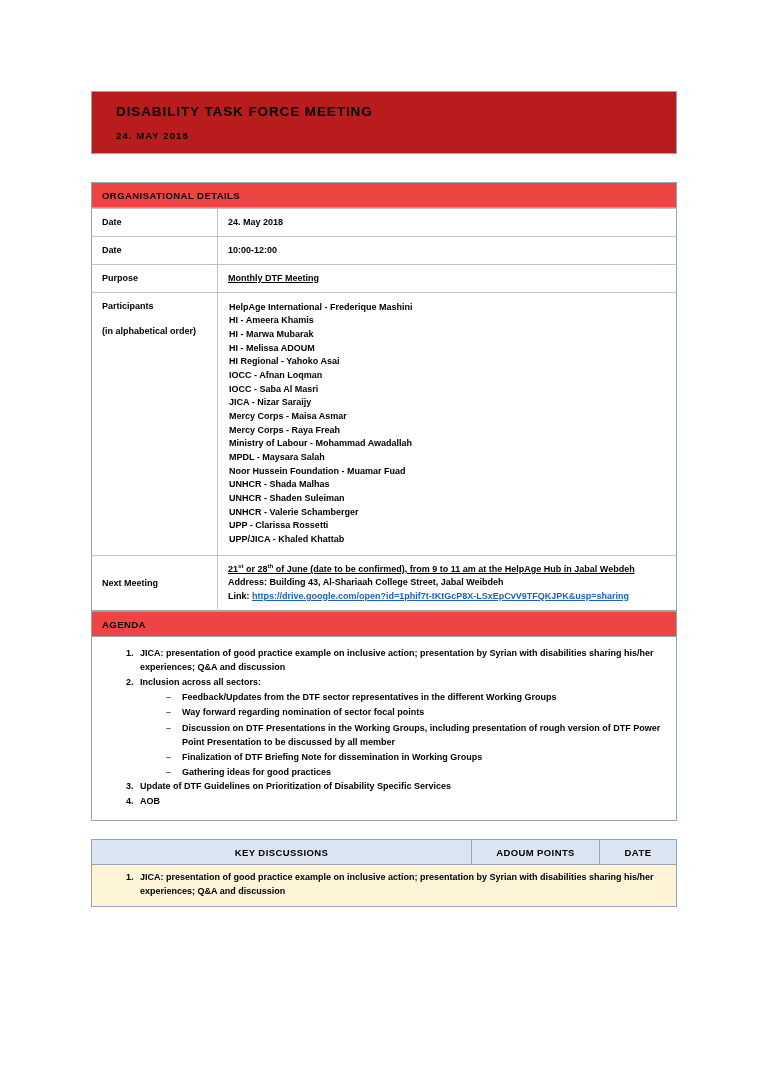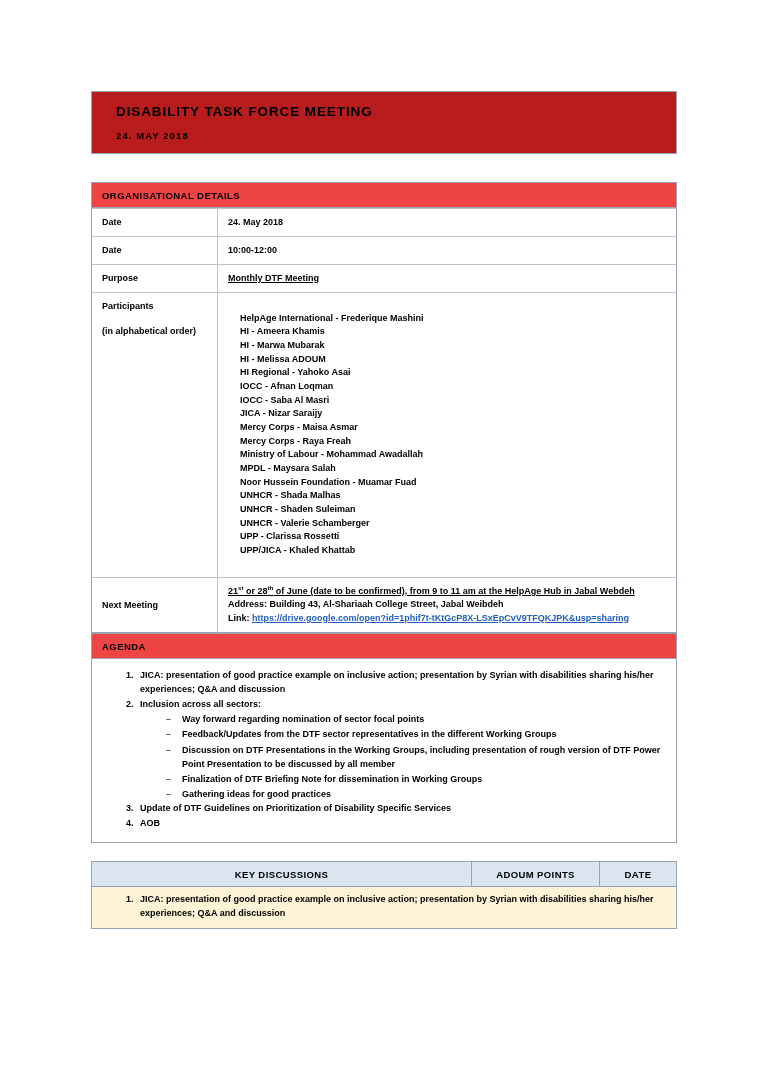--- a/index.html
+++ b/index.html
@@ -81,21 +81,21 @@
     vertical-align: top;
   }
   table.org td:last-child { border-right: none; }
   td.label {
     width: 105px;
     font-weight: bold;
   }
   td.label.mid { vertical-align: middle; }
   td.value { font-weight: bold; }
   .u { text-decoration: underline; }
-  .plist { margin: 12px; padding: 0; list-style: none; }
+  .plist { margin: 1px; padding: 0; list-style: none; }
   .plist li { line-height: 1.52; white-space: nowrap; }
   .label-sub { margin-top: 12px; }
   .nm-line { line-height: 1.5; }
   .link {
     color: #1f5fbf;
     text-decoration: underline;
     word-break: break-all;
     font-weight: bold;
   }
   sup { font-size: 0.68em; vertical-align: super; line-height: 0; }
@@ -245,22 +245,22 @@
       </tbody>
     </table>
 
     <div class="section-bar">AGENDA</div>
     <div class="agenda-body">
       <ol class="agenda">
         <li>JICA: presentation of good practice example on inclusive action; presentation by Syrian with disabilities sharing his/her experiences; Q&amp;A and discussion</li>
         <li>
           <span>Inclusion across all sectors:</span>
           <ul class="sub">
+            <li>Feedback/Updates from the DTF sector representatives in the different Working Groups</li>
             <li>Way forward regarding nomination of sector focal points</li>
-            <li>Feedback/Updates from the DTF sector representatives in the different Working Groups</li>
             <li>Discussion on DTF Presentations in the Working Groups, including presentation of rough version of DTF Power Point Presentation to be discussed by all member</li>
             <li>Finalization of DTF Briefing Note for dissemination in Working Groups</li>
             <li>Gathering ideas for good practices</li>
           </ul>
         </li>
         <li>Update of DTF Guidelines on Prioritization of Disability Specific Services</li>
         <li>AOB</li>
       </ol>
     </div>
 

